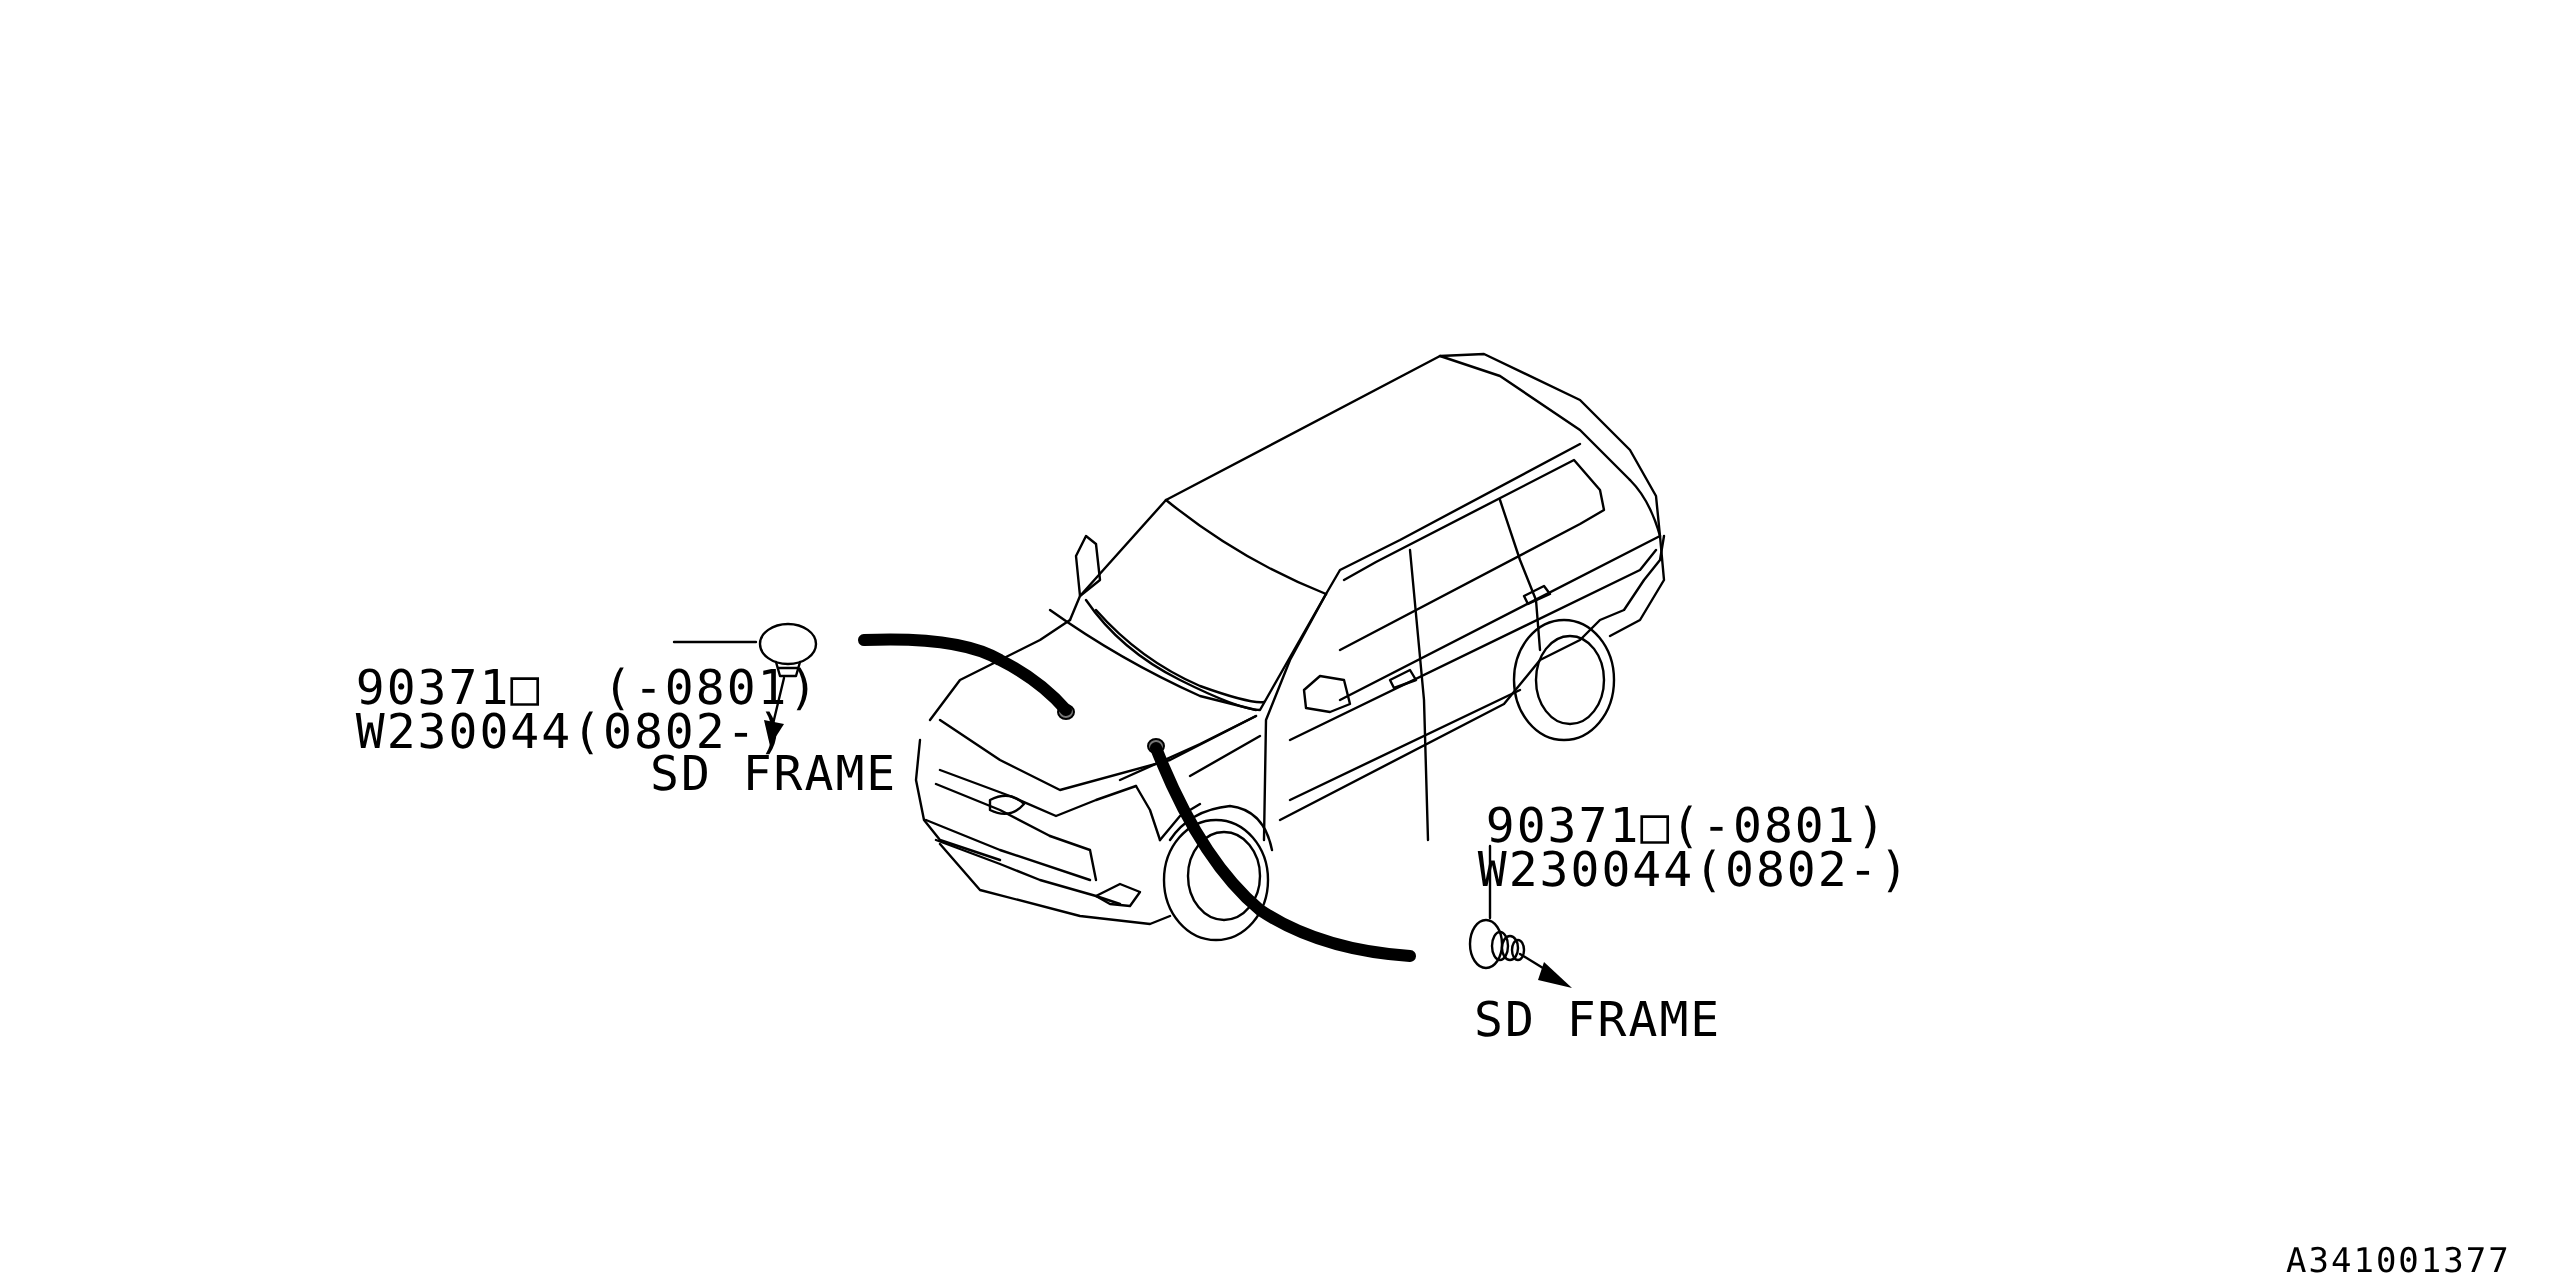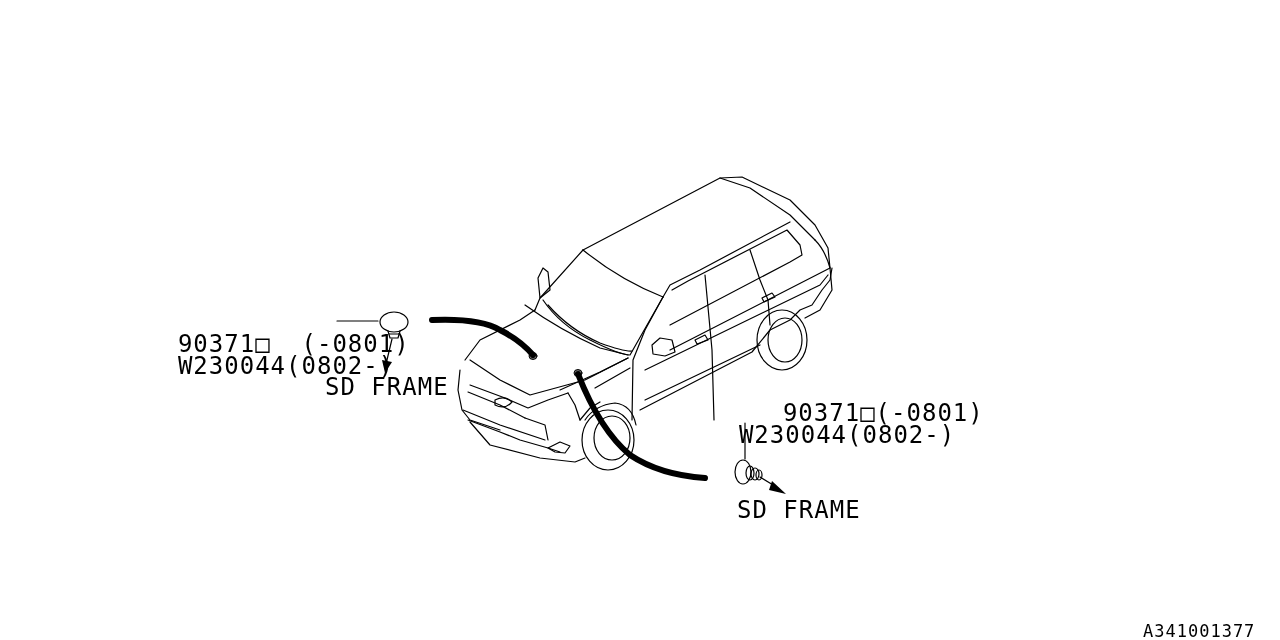--- a/index.html
+++ b/index.html
@@ -107,21 +107,21 @@
 </svg>
 
 <div class="lbl" style="left:147px;top:311px;">
   <span>90371□</span><span>  </span><span>(-0801)</span>
 </div>
 <div class="lbl" style="left:147px;top:333px;">
   <span>W230044</span><span>(0802-)</span>
 </div>
 <div class="lbl" style="left:325px;top:376px;">SD FRAME</div>
 
-<div class="lbl" style="left:752px;top:380px;">
+<div class="lbl" style="left:712px;top:380px;">
   <span>90371□</span><span>(-0801)</span>
 </div>
 <div class="lbl" style="left:708px;top:402px;">
   <span>W230044</span><span>(0802-)</span>
 </div>
 <div class="lbl" style="left:737px;top:499px;">SD FRAME</div>
 
 <div class="lbl" style="left:1143px;top:620px;font-size:17px;">A341001377</div>
 
 </body></html>

